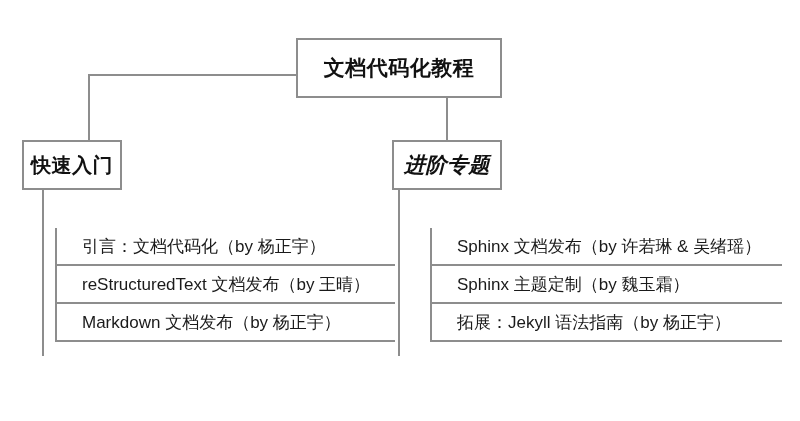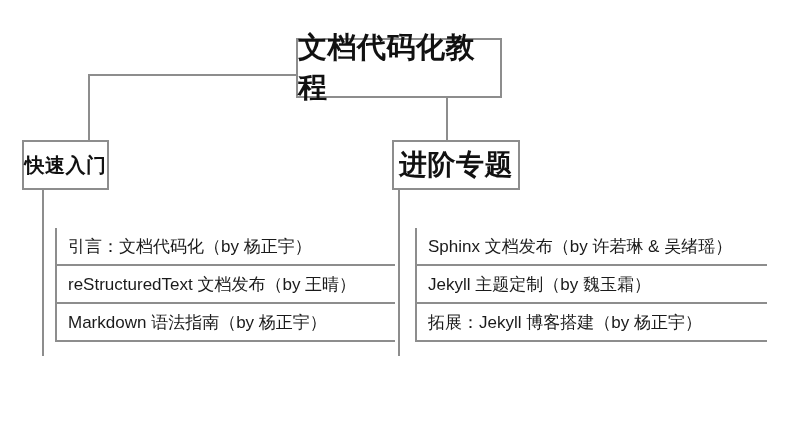--- a/index.html
+++ b/index.html
@@ -33,37 +33,38 @@
     letter-spacing: 0.5px;
     color: #111111;
     z-index: 3;
   }
 
   #root-node {
     left: 296px;
     top: 38px;
     width: 206px;
     height: 60px;
-    font-size: 29px;
+    font-size: 21px;
   }
 
   #branch-node-0 {
     left: 22px;
     top: 140px;
-    width: 87px;
+    width: 100px;
     height: 50px;
     font-size: 20px;
   }
 
   #branch-node-1 {
     left: 392px;
     top: 140px;
-    width: 128px;
+    width: 110px;
     height: 50px;
-    font-size: 28px;
+    font-size: 21px;
+    font-style: italic;
   }
 
   
   .connector {
     position: absolute;
     background: #8d8d8d;
     z-index: 1;
   }
   .connector.h { height: 2px; }
   .connector.v { width: 2px; }
@@ -104,31 +105,31 @@
     box-sizing: border-box;
     border-left: 2px solid #8d8d8d;
     z-index: 2;
   }
   #leaf-list-0 {
     left: 55px;
     top: 228px;
     width: 340px;
   }
   #leaf-list-1 {
-    left: 415px;
+    left: 430px;
     top: 228px;
     width: 352px;
   }
 
   .leaf-item {
     box-sizing: border-box;
     height: 38px;
     display: flex;
     align-items: center;
-    padding-left: 11px;
+    padding-left: 25px;
     font-size: 17px;
     line-height: 1;
     white-space: nowrap;
     color: #1a1a1a;
     border-bottom: 2px solid #8d8d8d;
     background: #ffffff;
   }
 </style>
 </head>
 <body>
@@ -148,22 +149,22 @@
   <div class="node" id="branch-node-0">
     <span>快速入门</span>
   </div>
   <div class="node" id="branch-node-1">
     <span>进阶专题</span>
   </div>
 
   <div class="leaf-list" id="leaf-list-0">
     <div class="leaf-item">引言：文档代码化（by 杨正宇）</div>
     <div class="leaf-item">reStructuredText 文档发布（by 王晴）</div>
-    <div class="leaf-item">Markdown 语法指南（by 杨正宇）</div>
+    <div class="leaf-item">Markdown 文档发布（by 杨正宇）</div>
   </div>
 
   <div class="leaf-list" id="leaf-list-1">
     <div class="leaf-item">Sphinx 文档发布（by 许若琳 &amp; 吴绪瑶）</div>
-    <div class="leaf-item">Jekyll 主题定制（by 魏玉霜）</div>
-    <div class="leaf-item">拓展：Jekyll 博客搭建（by 杨正宇）</div>
+    <div class="leaf-item">Sphinx 主题定制（by 魏玉霜）</div>
+    <div class="leaf-item">拓展：Jekyll 语法指南（by 杨正宇）</div>
   </div>
 
 </div>
 
 </body></html>

